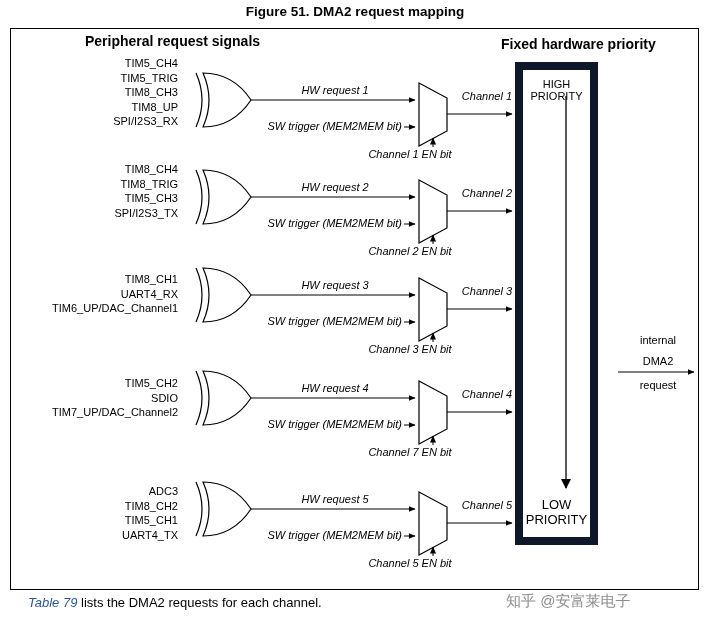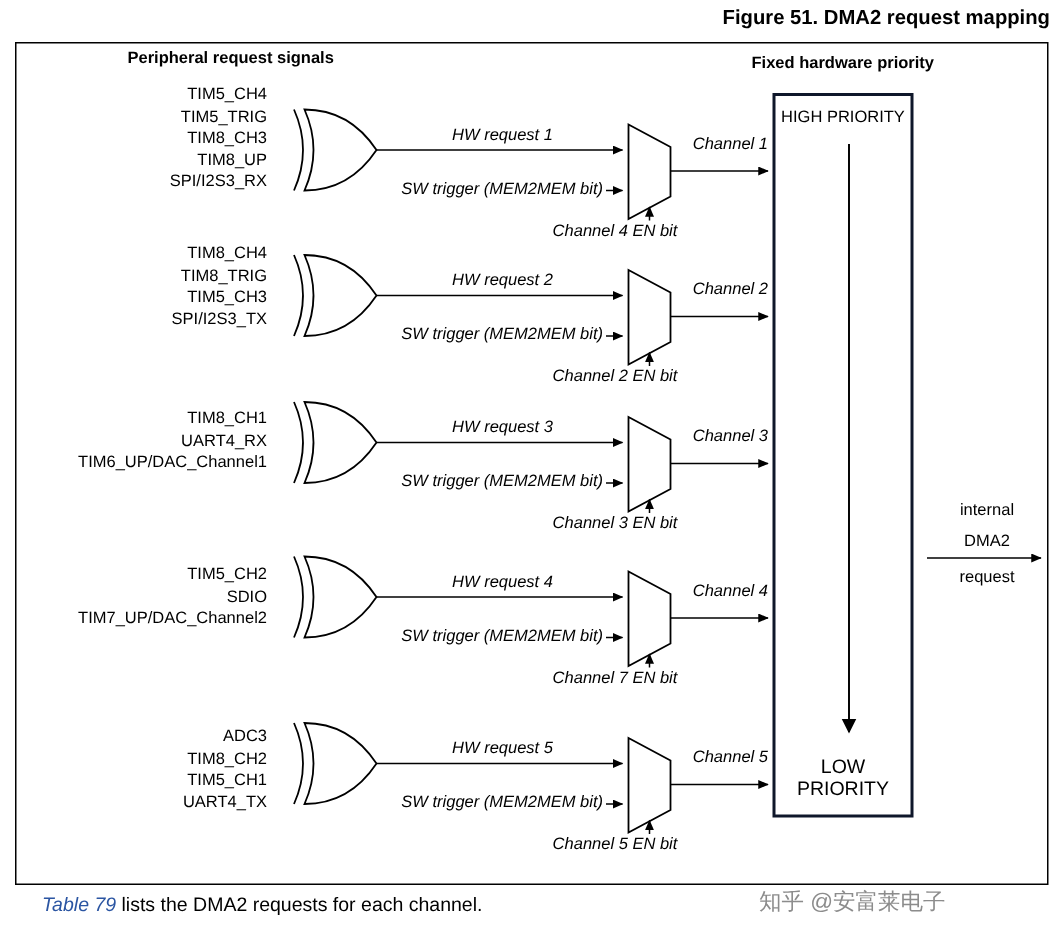--- a/index.html
+++ b/index.html
@@ -1,35 +1,35 @@
 <!DOCTYPE html>
 <html style="--color-link: #2b55a2; --color-watermark: #8c8c8c; --color-stroke: #000000;"><head>
 <meta charset="utf-8">
 <style>
   html,body{margin:0;padding:0;background:#fff;}
   body{width:709px;height:619px;overflow:hidden;font-family:"Liberation Sans",sans-serif;color:#000;}
   .page{position:relative;width:709px;height:619px;background:#fff;}
-  .title{position:absolute;top:4px;left:10px;width:690px;text-align:right;font-weight:bold;font-size:13.5px;}
+  .title{position:absolute;top:4px;left:10px;width:690px;text-align:center;font-weight:bold;font-size:13.5px;}
   .frame{position:absolute;left:10px;top:28px;width:689px;height:562px;border:1px solid #000;box-sizing:border-box;}
-  .hdr{position:absolute;font-weight:bold;font-size:11px;white-space:nowrap;}
+  .hdr{position:absolute;font-weight:bold;font-size:14px;white-space:nowrap;}
   .hdr-left{left:85px;top:33px;}
   .hdr-right{left:501px;top:36px;}
   .gfx{position:absolute;left:0;top:0;pointer-events:none;}
   .ln{stroke:#000;stroke-width:1;}
   .big{stroke:#000;stroke-width:1.3;}
   .gate{fill:#fff;stroke:#000;stroke-width:1.2;}
   .arc{fill:none;stroke:#000;stroke-width:1.2;}
   .mux{fill:#fff;stroke:#000;stroke-width:1.2;}
   .sigs{position:absolute;left:30px;width:148px;text-align:right;font-size:11px;line-height:14.5px;white-space:nowrap;}
   .lbl{position:absolute;font-size:11px;white-space:nowrap;font-style:italic;}
   .hw-lbl{left:255px;width:160px;text-align:center;}
   .sw-lbl{left:232px;width:170px;text-align:right;}
   .ch-lbl{left:450px;width:62px;text-align:right;}
   .en-lbl{left:362px;width:96px;text-align:center;}
-  .prio-box{position:absolute;left:515px;top:62px;width:94px;height:483px;border:2px solid #0f172a;box-sizing:border-box;background:transparent;padding-left:36px;}
+  .prio-box{position:absolute;left:515px;top:62px;width:83px;height:483px;border:8px solid #0f172a;box-sizing:border-box;background:transparent;padding-left:36px;}
   .prio-high{position:absolute;top:8px;left:0;width:100%;text-align:center;font-size:11px;}
   .prio-low{position:absolute;bottom:10px;left:0;width:100%;text-align:center;font-size:13px;}
   .out-line{position:absolute;left:620px;width:76px;text-align:center;font-size:11px;}
   .footer{position:absolute;left:28px;top:595px;font-size:13px;}
   .footer .link{color:var(--color-link,#2b55a2);font-style:italic;cursor:pointer;}
   .watermark{position:absolute;left:506px;top:592px;font-size:15px;color:var(--color-watermark,#8c8c8c);white-space:nowrap;}
 </style>
 </head>
 <body>
 
@@ -109,21 +109,21 @@
   <div class="sigs" style="top:56px">
     <div>TIM5_CH4</div>
     <div>TIM5_TRIG</div>
     <div>TIM8_CH3</div>
     <div>TIM8_UP</div>
     <div>SPI/I2S3_RX</div>
   </div>
   <div class="lbl hw-lbl" style="top:84px">HW request 1</div>
   <div class="lbl sw-lbl" style="top:120px">SW trigger (MEM2MEM bit)</div>
   <div class="lbl ch-lbl" style="top:90px">Channel 1</div>
-  <div class="lbl en-lbl" style="top:148px">Channel 4 EN bit</div>
+  <div class="lbl en-lbl" style="top:148px">Channel 1 EN bit</div>
 
   <div class="sigs" style="top:162px">
     <div>TIM8_CH4</div>
     <div>TIM8_TRIG</div>
     <div>TIM5_CH3</div>
     <div>SPI/I2S3_TX</div>
   </div>
   <div class="lbl hw-lbl" style="top:181px">HW request 2</div>
   <div class="lbl sw-lbl" style="top:217px">SW trigger (MEM2MEM bit)</div>
   <div class="lbl ch-lbl" style="top:187px">Channel 2</div>

